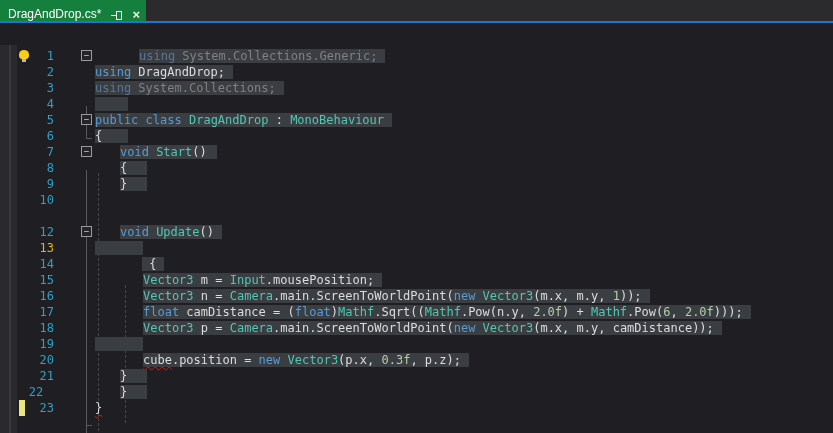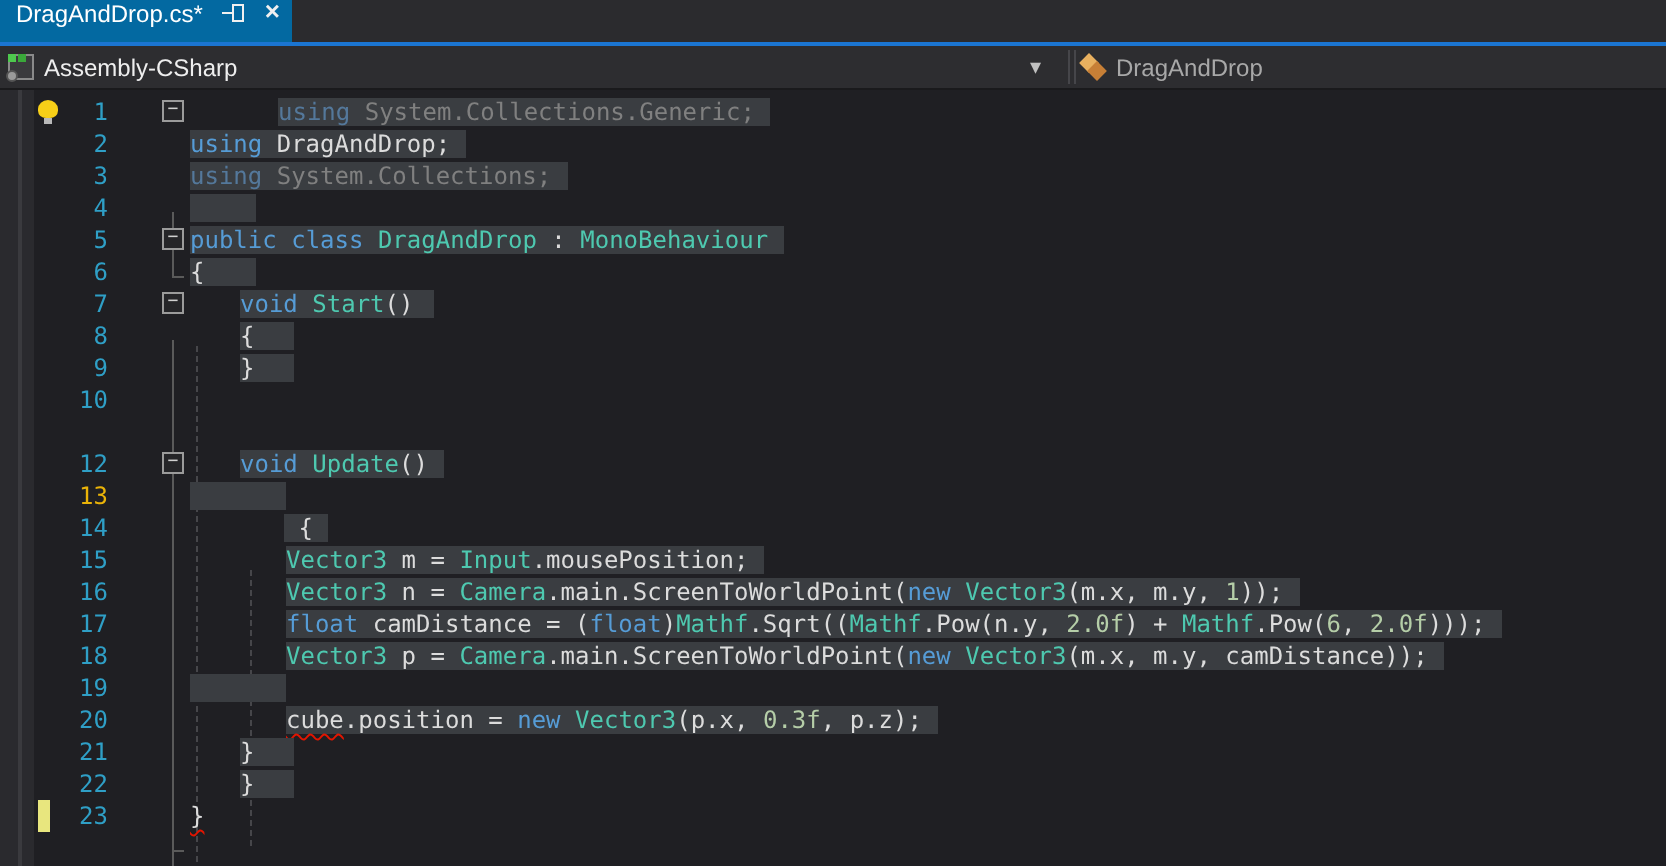--- a/index.html
+++ b/index.html
@@ -3,22 +3,22 @@
 <meta charset="utf-8">
 <style>
   * { margin:0; padding:0; box-sizing:border-box; }
   html,body { width:833px; height:433px; overflow:hidden; background:#1f1f23;
               font-family:"Liberation Sans", sans-serif; }
   #app { position:relative; width:833px; height:433px; }
 
   
   #tabstrip { position:absolute; left:0; top:0; width:833px; height:21px; background:#2b2b2e; }
   #tabstrip-underline { position:absolute; left:0; top:21px; width:833px; height:2px; background:#1b75d1; }
-  #active-tab { position:absolute; left:0; top:0; height:21px; background:#0369a1; color:#ffffff;
-                display:flex; align-items:flex-start; padding:0 6px 0 8px; font-size:12px; }
+  #active-tab { position:absolute; left:0; top:0; height:21px; background:#15803d; color:#ffffff;
+                display:flex; align-items:flex-end; padding:0 6px 0 8px; font-size:12px; }
   #tab-title { white-space:pre; margin-right:10px; }
   .pin-icon { position:relative; width:13px; height:12px; margin-right:8px; }
   .pin-icon .stem { position:absolute; left:0; top:6px; width:5px; height:1px; background:#f0f0f0; }
   .pin-icon .bodyr { position:absolute; left:5px; top:2px; width:6px; height:9px; border:1px solid #f0f0f0; }
   .close-x { font-size:13px; color:#f0f0f0; line-height:12px; font-weight:bold; }
 
   
   #navbar { position:absolute; left:0; top:23px; width:833px; height:22px; background:#2d2d30;
             border-bottom:1px solid #1a1a1c; }
   #nav-left { position:absolute; left:0; top:0; width:534px; height:21px; display:flex; align-items:center; }
@@ -72,40 +72,20 @@
       <span id="tab-title">DragAndDrop.cs*</span>
       <span class="pin-icon">
           <span class="stem"></span>
           <span class="bodyr"></span>
         </span>
       <span class="close-x">×</span>
     </div>
   </div>
   <div id="tabstrip-underline"></div>
 
-  <div id="navbar">
-    <div id="nav-left">
-      <span id="project-icon">
-        <span class="g1"></span>
-          <span class="g2"></span>
-          <span class="gear"></span>
-      </span>
-      <span id="project-label">Assembly-CSharp</span>
-    </div>
-    <span id="nav-dd-arrow">▾</span>
-    <span class="nav-sep1"></span>
-    <span class="nav-sep2"></span>
-    <div id="nav-right">
-      <span id="class-icon">
-          <span class="c1"></span>
-          <span class="c2"></span>
-        </span>
-      <span id="class-label">DragAndDrop</span>
-    </div>
-  </div>
 
   <div id="editor">
     <div id="glyph-margin"></div>
     <div id="margin-line"></div>
     <div id="overlays">
         <div class="guide" style="left: 98px; top: 128px; height: 268px;"></div>
         <div class="guide" style="left: 125px; top: 240px; height: 138px;"></div>
         <div class="oline" style="top: 61px; height: 32px;"></div>
         <div class="oline" style="top: 125px; height: 271px;"></div>
         <div class="otick" style="top: 93px;"></div>
@@ -130,18 +110,18 @@
         <div class="row" style="top: 176px;"><span class="lnum" style="color: rgb(47, 159, 198);">12</span><span class="codespan" style="left: 120px;"><span class="box" style="background: rgb(58, 61, 65); padding-right: 8px;"><span style="color: rgb(86, 156, 214);">void</span><span style="color: rgb(220, 220, 220);"> </span><span style="color: rgb(78, 201, 176);">Update</span><span style="color: rgb(220, 220, 220);">()</span></span></span></div>
         <div class="row" style="top: 192px;"><span class="lnum" style="color: #eab308;">13</span><span class="codespan" style="left: 95px;"><span class="box" style="background: rgb(58, 61, 65); padding-right: 5px;"><span style="color: rgb(220, 220, 220);">      </span></span></span></div>
         <div class="row" style="top: 208px;"><span class="lnum" style="color: rgb(47, 159, 198);">14</span><span class="codespan" style="left: 142px;"><span class="box" style="background: rgb(58, 61, 65); padding-right: 8px;"><span style="color: rgb(220, 220, 220);"> {</span></span></span></div>
         <div class="row" style="top: 224px;"><span class="lnum" style="color: rgb(47, 159, 198);">15</span><span class="codespan" style="left: 143px;"><span class="box" style="background: rgb(58, 61, 65); padding-right: 8px;"><span style="color: rgb(78, 201, 176);">Vector3</span><span style="color: rgb(220, 220, 220);"> m = </span><span style="color: rgb(78, 201, 176);">Input</span><span style="color: rgb(220, 220, 220);">.mousePosition;</span></span></span></div>
         <div class="row" style="top: 240px;"><span class="lnum" style="color: rgb(47, 159, 198);">16</span><span class="codespan" style="left: 143px;"><span class="box" style="background: rgb(58, 61, 65); padding-right: 8px;"><span style="color: rgb(78, 201, 176);">Vector3</span><span style="color: rgb(220, 220, 220);"> n = </span><span style="color: rgb(78, 201, 176);">Camera</span><span style="color: rgb(220, 220, 220);">.main.ScreenToWorldPoint(</span><span style="color: rgb(86, 156, 214);">new</span><span style="color: rgb(220, 220, 220);"> </span><span style="color: rgb(78, 201, 176);">Vector3</span><span style="color: rgb(220, 220, 220);">(m.x, m.y, </span><span style="color: rgb(181, 206, 168);">1</span><span style="color: rgb(220, 220, 220);">));</span></span></span></div>
         <div class="row" style="top: 256px;"><span class="lnum" style="color: rgb(47, 159, 198);">17</span><span class="codespan" style="left: 143px;"><span class="box" style="background: rgb(58, 61, 65); padding-right: 8px;"><span style="color: rgb(86, 156, 214);">float</span><span style="color: rgb(220, 220, 220);"> camDistance = (</span><span style="color: rgb(86, 156, 214);">float</span><span style="color: rgb(220, 220, 220);">)</span><span style="color: rgb(78, 201, 176);">Mathf</span><span style="color: rgb(220, 220, 220);">.Sqrt((</span><span style="color: rgb(78, 201, 176);">Mathf</span><span style="color: rgb(220, 220, 220);">.Pow(n.y, </span><span style="color: rgb(181, 206, 168);">2.0f</span><span style="color: rgb(220, 220, 220);">) + </span><span style="color: rgb(78, 201, 176);">Mathf</span><span style="color: rgb(220, 220, 220);">.Pow(</span><span style="color: rgb(181, 206, 168);">6</span><span style="color: rgb(220, 220, 220);">, </span><span style="color: rgb(181, 206, 168);">2.0f</span><span style="color: rgb(220, 220, 220);">)));</span></span></span></div>
         <div class="row" style="top: 272px;"><span class="lnum" style="color: rgb(47, 159, 198);">18</span><span class="codespan" style="left: 143px;"><span class="box" style="background: rgb(58, 61, 65); padding-right: 8px;"><span style="color: rgb(78, 201, 176);">Vector3</span><span style="color: rgb(220, 220, 220);"> p = </span><span style="color: rgb(78, 201, 176);">Camera</span><span style="color: rgb(220, 220, 220);">.main.ScreenToWorldPoint(</span><span style="color: rgb(86, 156, 214);">new</span><span style="color: rgb(220, 220, 220);"> </span><span style="color: rgb(78, 201, 176);">Vector3</span><span style="color: rgb(220, 220, 220);">(m.x, m.y, camDistance));</span></span></span></div>
         <div class="row" style="top: 288px;"><span class="lnum" style="color: rgb(47, 159, 198);">19</span><span class="codespan" style="left: 95px;"><span class="box" style="background: rgb(58, 61, 65); padding-right: 5px;"><span style="color: rgb(220, 220, 220);">      </span></span></span></div>
         <div class="row" style="top: 304px;"><span class="lnum" style="color: rgb(47, 159, 198);">20</span><span class="codespan" style="left: 143px;"><span class="box" style="background: rgb(58, 61, 65); padding-right: 8px;"><span class="sq" style="color: rgb(220, 220, 220);">cube</span><span style="color: rgb(220, 220, 220);">.position = </span><span style="color: rgb(86, 156, 214);">new</span><span style="color: rgb(220, 220, 220);"> </span><span style="color: rgb(78, 201, 176);">Vector3</span><span style="color: rgb(220, 220, 220);">(p.x, </span><span style="color: rgb(181, 206, 168);">0.3f</span><span style="color: rgb(220, 220, 220);">, p.z);</span></span></span></div>
         <div class="row" style="top: 320px;"><span class="lnum" style="color: rgb(47, 159, 198);">21</span><span class="codespan" style="left: 120px;"><span class="box" style="background: rgb(58, 61, 65); padding-right: 20px;"><span style="color: rgb(220, 220, 220);">}</span></span></span></div>
-        <div class="row" style="top: 336px;"><span class="lnum" style="color: rgb(47, 159, 198);">22</span><span class="codespan" style="left: 120px;"><span class="box" style="background: rgb(58, 61, 65); padding-right: 20px;"><span style="color: rgb(220, 220, 220);">}</span></span></span></div>
+        <div class="row" style="top: 336px;"><span class="lnum" style="color: rgb(47, 159, 198); text-align: center;">22</span><span class="codespan" style="left: 120px;"><span class="box" style="background: rgb(58, 61, 65); padding-right: 20px;"><span style="color: rgb(220, 220, 220);">}</span></span></span></div>
         <div class="row" style="top: 352px;"><span class="lnum" style="color: rgb(47, 159, 198);">23</span><span class="modbar"></span><span class="codespan" style="left: 95px;"><span class="box"><span class="sq" style="color: rgb(220, 220, 220);">}</span></span></span></div>
       </div>
   </div>
 
 </div>
 
 </body></html>

